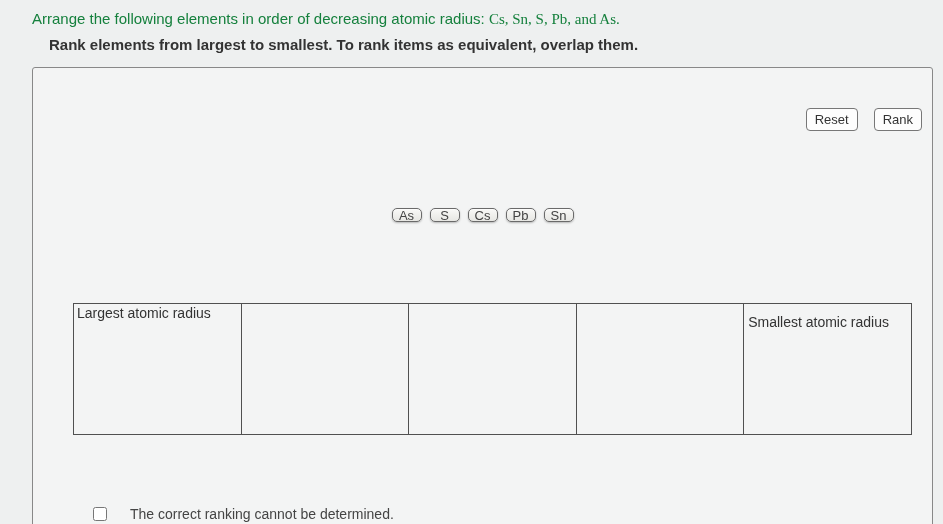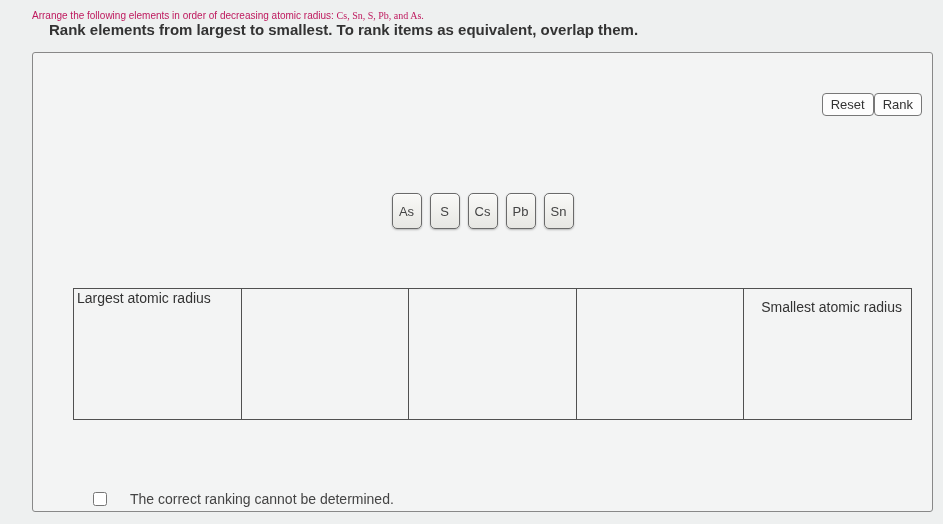--- a/index.html
+++ b/index.html
@@ -6,58 +6,58 @@
     body {
       font-family: Arial, Helvetica, sans-serif;
       background: #eef0f0;
       width: 943px;
       height: 524px;
       overflow: hidden;
       color: #333;
       font-size: 14px;
     }
     .question-area { padding: 10px 18px 4px 32px; }
-    .question-text { font-size: 10px; color: #be185d; }
+    .question-text { font-size: 15px; color: #15803d; margin-bottom: 8px; }
     .question-text .chem { font-family: "Times New Roman", serif; }
     .instruction { font-size: 15px; font-weight: bold; color: #333; margin-bottom: 10px; margin-left: 17px; }
     .work-area {
       margin: 0 10px 0 32px;
       border: 1px solid #888;
       border-radius: 3px;
       background: #f3f4f4;
       height: 460px;
       position: relative;
     }
     .controls {
       position: absolute;
       top: 40px;
       right: 10px;
       display: flex;
-      gap: 0;
+      gap: 16px;
     }
     .ctrl-btn {
       background: #fdfdfd;
       border: 1px solid #777;
       border-radius: 4px;
       padding: 3px 8px;
       font-size: 13px;
       color: #333;
       cursor: pointer;
     }
     .tiles-row {
       position: absolute;
       top: 140px;
       left: 0; right: 0;
       display: flex;
       justify-content: center;
       gap: 8px;
     }
     .tile {
       min-width: 30px;
-      height: 36px;
+      height: 14px;
       padding: 0 6px;
       background: linear-gradient(#f9f9f7, #e7e7e3);
       border: 1px solid #6a6a6a;
       border-radius: 5px;
       box-shadow: 0 1px 2px rgba(0,0,0,0.25), inset 0 1px 0 rgba(255,255,255,0.6);
       display: flex;
       align-items: center;
       justify-content: center;
       font-size: 13px;
       color: #444;
@@ -84,21 +84,21 @@
       position: absolute;
       top: 1px;
       left: 3px;
       font-size: 14px;
       color: #333;
       background: transparent;
     }
     .rank-label-right {
       position: absolute;
       top: 10px;
-      right: 9px;
+      right: 22px;
       font-size: 14px;
       color: #333;
     }
     .cannot-determine {
       position: absolute;
       top: 438px;
       left: 60px;
       display: flex;
       align-items: center;
       gap: 23px;

